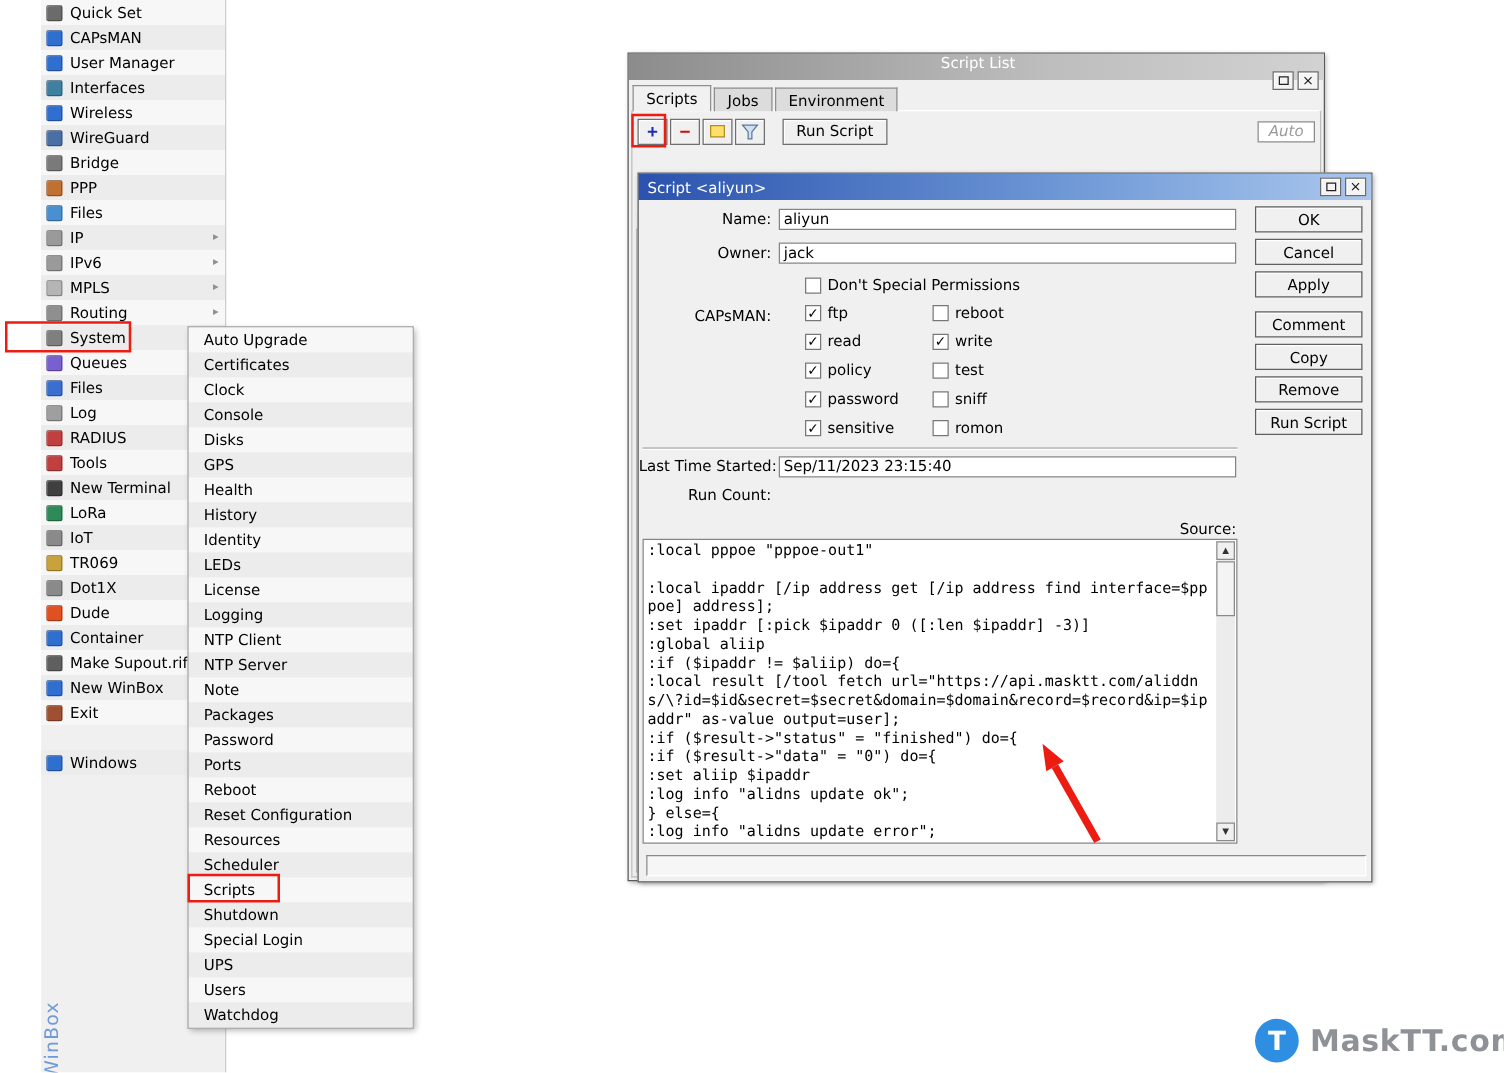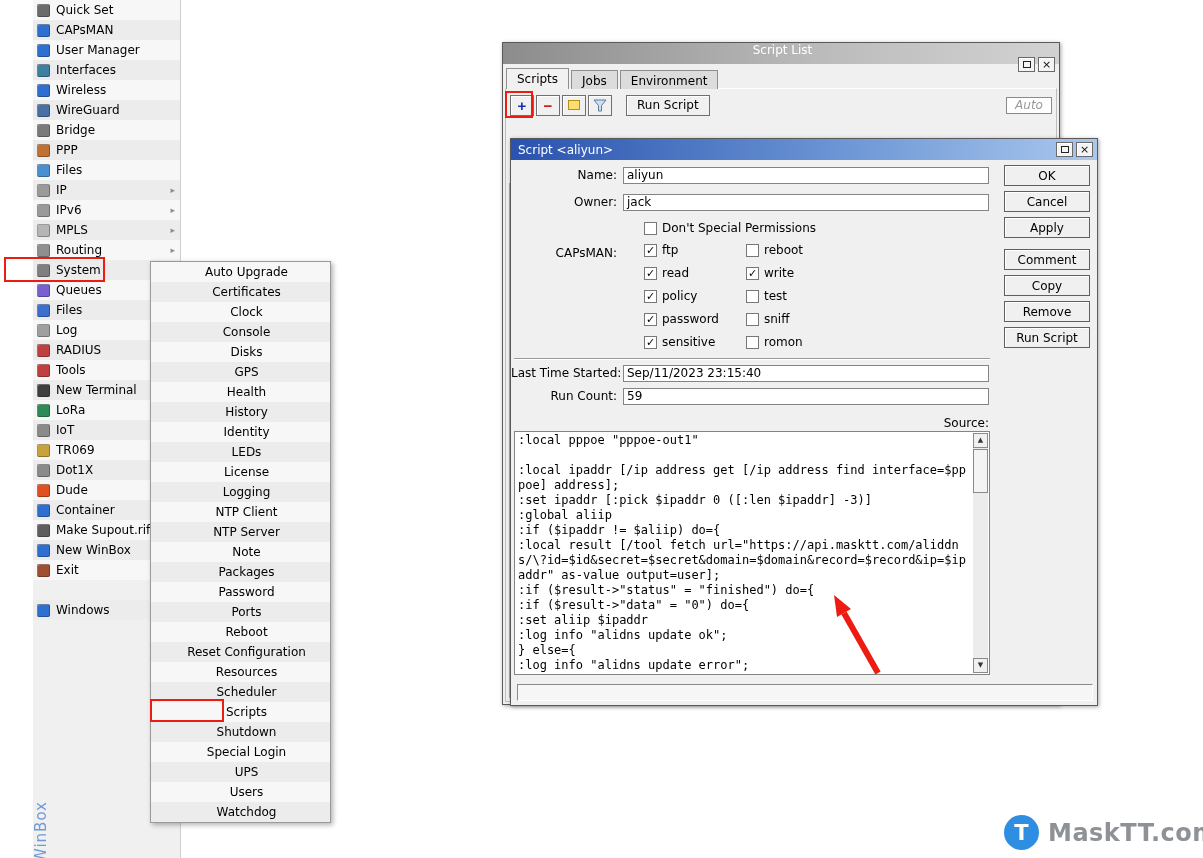--- a/index.html
+++ b/index.html
@@ -17,21 +17,21 @@
   .sb-icon { width:13px; height:13px; margin-right:6px; border-radius:2px; flex:none;
              box-shadow: inset 0 0 0 1px rgba(0,0,0,.28), inset 1px 1px 0 rgba(255,255,255,.45); }
   .sb-label { white-space:nowrap; }
   .sb-chevron { margin-left:auto; color:#8f8f8f; font-size:9px; }
   .winbox-vert { position:absolute; left:-1px; bottom:-5px; writing-mode:vertical-rl; transform:rotate(180deg);
                  color:#6f9ad8; font-size:15px; letter-spacing:1px; }
 
   
   .sys-menu { position:absolute; left:150px; top:261px; width:181px; background:#f2f2f2;
               border:1px solid #9a9a9a; box-shadow:2px 2px 5px rgba(0,0,0,.3); z-index:5; }
-  .menu-item { height:20px; line-height:20px; padding-left:12px; white-space:nowrap;text-align:center; }
+  .menu-item { height:20px; line-height:20px; padding-left:12px; white-space:nowrap; }
   .menu-item:nth-child(odd){background:#f7f7f7;} .menu-item:nth-child(even){background:#ececec;}
 
   
   .win { position:absolute; background:#f0f0f0; border:1px solid #5a5a5a; box-shadow:1px 1px 4px rgba(0,0,0,.35); }
   .titlebar { position:absolute; left:0; top:0; right:0; height:21px; display:flex; align-items:center;
               padding:0 4px 0 7px; color:#fff; }
   .titlebar.active { background:linear-gradient(90deg,#2a52ae 0%,#6a94d4 55%,#aac8ee 100%); }
   .titlebar.inactive { background:linear-gradient(90deg,#8c8c8c 0%,#bdbdbd 60%,#d2d2d2 100%);flex-direction:column; }
   .title-text { white-space:nowrap; }
   .win-btns { margin-left:auto; display:flex; gap:3px; }
@@ -486,21 +486,20 @@
     <span class="cb-label">romon</span>
   </label>
         </div>
 
       <div class="sep"></div>
 
       <span class="lbl" style="top:205px">Last Time Started:</span>
       <div class="fld" style="top:205px">Sep/11/2023 23:15:40</div>
 
       <span class="lbl" style="top:228px">Run Count:</span>
-      <div class="fld" style="top:228px">59</div>
 
       <span class="lbl" style="top:255px; left:372px">Source:</span>
 
       <div class="src-box">
         <div class="src-text">:local pppoe "pppoe-out1"
 
 :local ipaddr [/ip address get [/ip address find interface=$pppoe] address];
 :set ipaddr [:pick $ipaddr 0 ([:len $ipaddr] -3)]
 :global aliip
 :if ($ipaddr != $aliip) do={

